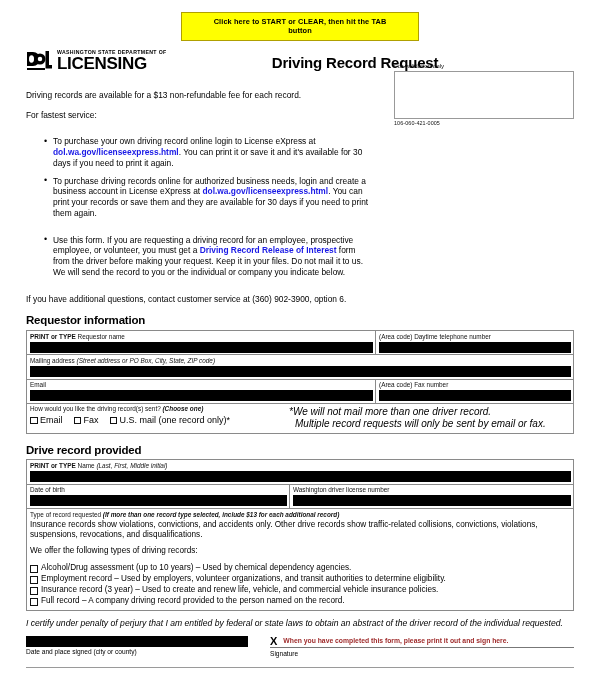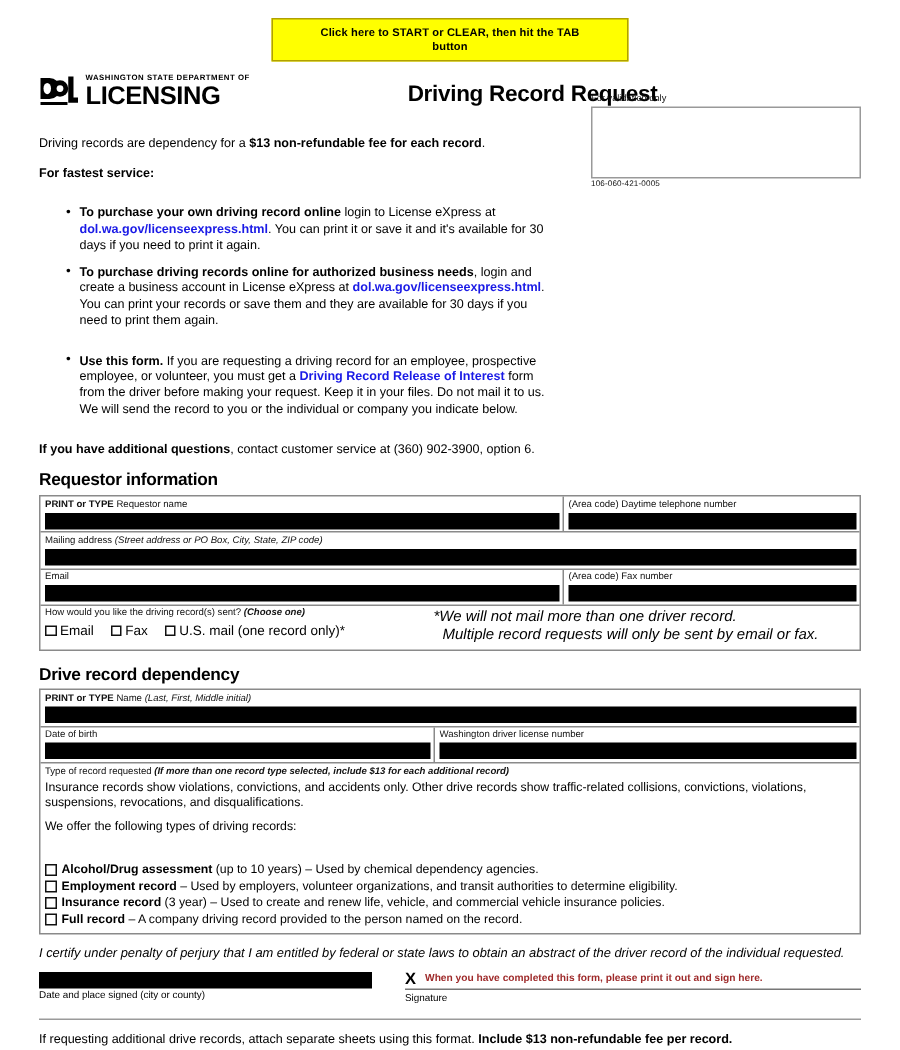--- a/index.html
+++ b/index.html
@@ -53,21 +53,21 @@
     position: absolute; right: 26px; top: 62px; width: 180px;
   }
   .validation-label { font-size: 6.2px; color: #111; margin-bottom: 1px; }
   .validation-box { height: 48px; border: 1px solid #999; background: #fff; }
   .validation-num { font-size: 5.4px; color: #111; margin-top: 1.5px; letter-spacing: .1px; }
 
   
   .intro { width: 360px; margin-top: 8px; font-size: 8.4px; }
   .intro p { margin: 0 0 7px 0; }
   .lead { margin-bottom: 9px !important; }
-  b, strong { font-weight: bold; }
+  b, strong { font-weight: normal; }
   .lnk { color: #1a1ae6; font-weight: bold; }
   ul.bul { list-style: none; margin: 16px; padding: 0; }
   ul.bul > li {
     position: relative; padding-left: 11px; margin-bottom: 7px;
   }
   ul.bul > li::before {
     content: "\2022"; position: absolute; left: 2px; top: -0.5px; font-size: 9px;
   }
   .mailblock { margin: 0 0 7px 11px; }
   .mailblock div { margin-bottom: 0px; }
@@ -106,22 +106,22 @@
   .cbline { display: flex; align-items: center; gap: 4px; margin-top: 1.5px; }
   .cbx {
     width: 7.5px; height: 7.5px; border: 1px solid #111; background: #fff;
     display: inline-block; flex: 0 0 7.5px;
   }
   .cb-item { display: flex; align-items: center; gap: 2.5px; font-size: 9px; margin-right: 7px; }
 
   
   .types-cell { padding: 2px 3px 3px 3px; }
   .types-desc { font-size: 8.2px; line-height: 1.26; margin: 1px 0 5px 0; }
-  .types-offer { font-size: 8.2px; margin-bottom: 19px; }
-  .type-line { display: flex; align-items: flex-start; gap: 3.5px; font-size: 8.2px; margin-bottom: .5px; }
+  .types-offer { font-size: 8.2px; margin-bottom: 7px; }
+  .type-line { display: flex; align-items: center; gap: 3.5px; font-size: 8.2px; margin-bottom: .5px; }
   .type-line .cbx { margin-top: 1px; }
 
   
   .certify {
     font-style: italic; font-size: 8.6px; line-height: 1.25;
     margin: 7px 0 0 0; width: 540px;
   }
   .signrow { display: flex; margin-top: 7px; width: 548px; }
   .sign-left { width: 222px; }
   .sign-right { flex: 1; padding-left: 22px; }
@@ -162,21 +162,21 @@
     <div class="form-title">Driving Record Request</div>
   </div>
 
   <div class="validation">
     <div class="validation-label">For validation only</div>
     <div class="validation-box"></div>
     <div class="validation-num">106-060-421-0005</div>
   </div>
 
   <div class="intro">
-    <p class="lead"><span>Driving records are dependency for a </span><b>$13 non-refundable fee for each record</b><span>.</span></p>
+    <p class="lead"><span>Driving records are available for a </span><b>$13 non-refundable fee for each record</b><span>.</span></p>
 
     <p><b>For fastest service:</b></p>
 
     <ul class="bul">
       <li><b>To purchase your own driving record online</b><span> login to License eXpress at </span><span class="lnk">dol.wa.gov/licenseexpress.html</span><span>. You can print it or save it and it's available for 30 days if you need to print it again.</span></li>
       <li><b>To purchase driving records online for authorized business needs</b><span>, login and create a business account in License eXpress at </span><span class="lnk">dol.wa.gov/licenseexpress.html</span><span>. You can print your records or save them and they are available for 30 days if you need to print them again.</span></li>
     </ul>
 
 
     <ul class="bul">
@@ -238,21 +238,21 @@
         </div>
       </div>
       <div class="choice-right">
         <span>*We will not mail more than one driver record.</span>
         <span class="ind">Multiple record requests will only be sent by email or fax.</span>
       </div>
     </div>
 
   </div>
 
-  <div class="sec-head">Drive record dependency</div>
+  <div class="sec-head">Drive record provided</div>
   <div class="ftable">
 
     <div class="frow">
       <div class="fcell">
         <div class="fcell-lbl"><span class="bb">PRINT or TYPE</span><span> Name </span><span class="ii">(Last, First, Middle initial)</span></div>
         <div class="finput"></div>
       </div>
     </div>
 
     <div class="frow">
@@ -306,15 +306,14 @@
     <div class="sign-right">
       <div class="sign-x-line">
         <span class="sign-x">X</span>
         <span class="sign-note">When you have completed this form, please print it out and sign here.</span>
       </div>
       <div class="sign-caption">Signature</div>
     </div>
   </div>
 
   <div class="rule"></div>
-  <div class="foot-note"><span>If requesting additional drive records, attach separate sheets using this format. </span><b>Include $13 non-refundable fee per record.</b></div>
 
 </div>
 
 </body></html>

